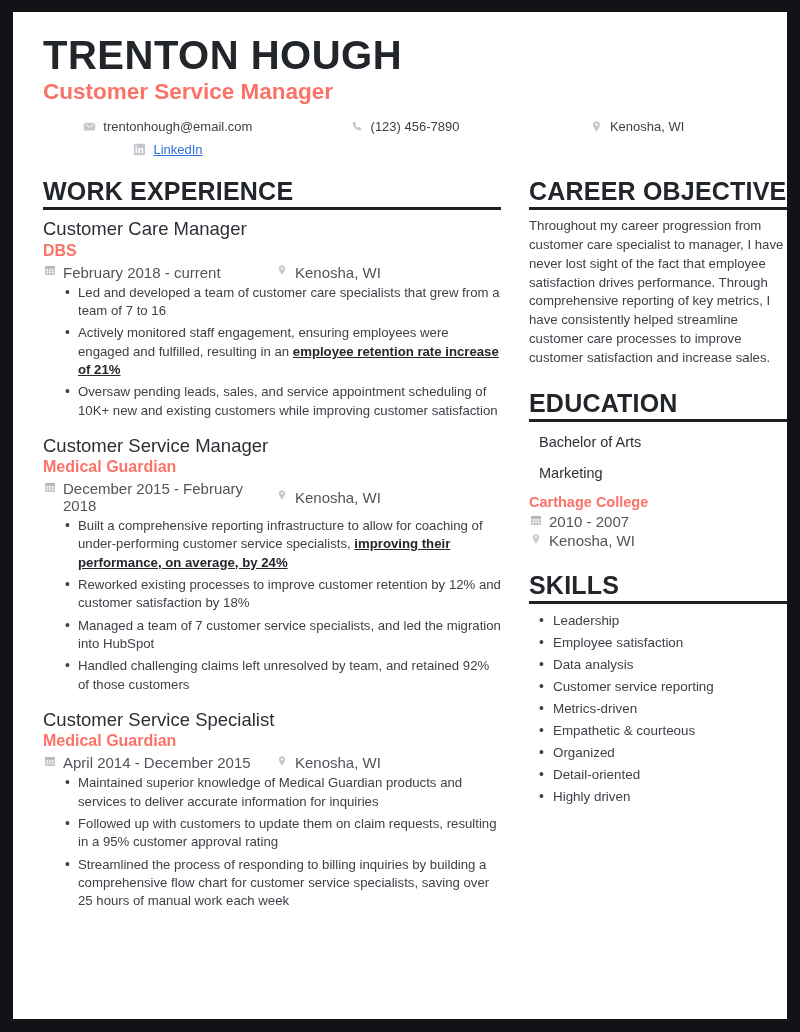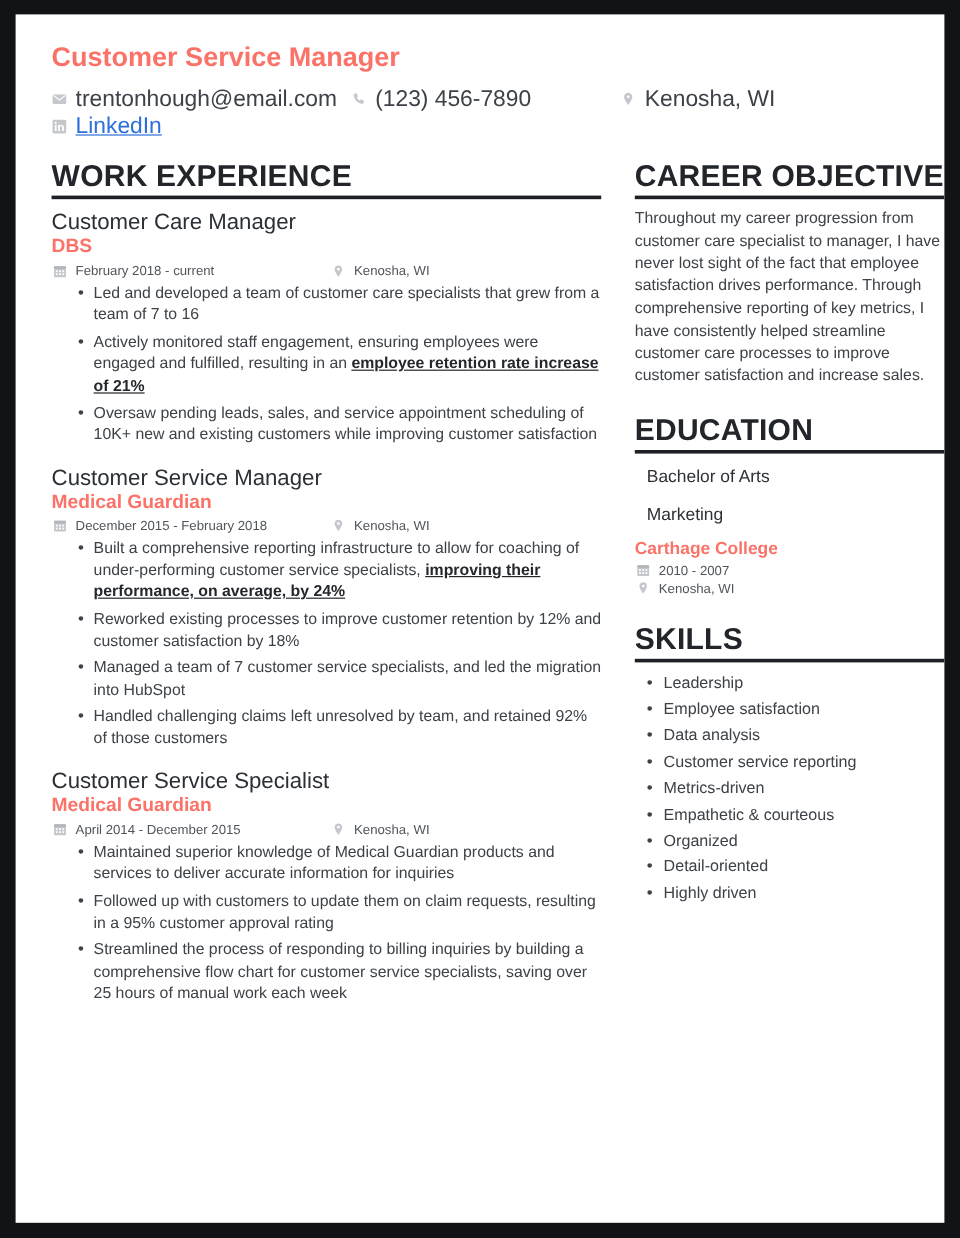--- a/index.html
+++ b/index.html
@@ -55,22 +55,23 @@
   }
   .contact-row {
     display: flex;
     align-items: center;
     height: 23px;
   }
   .contact-item {
     display: flex;
     align-items: center;
     gap: 7px;
-    font-size: 19px;
-    color: #3d4248;
+    font-size: 13px;
+    color: #3d4248;
+    justify-content: center;
   }
   .contact-item.c-email { width: 250px; }
   .contact-item.c-phone { width: 225px; }
   .contact-item.c-loc   { width: 240px; }
   .contact-item.c-link  { width: 250px; }
   .contact-item a {
     color: #2d6fdb;
     text-decoration: underline;
   }
   .ico {
@@ -126,23 +127,23 @@
     margin: 0 0 4px 0;
   }
   .job-meta {
     display: flex;
     align-items: center;
     margin-bottom: 3px;
   }
   .job-meta .meta-date { width: 232px; }
   .meta-item {
     display: flex;
-    align-items: flex-end;
+    align-items: flex-start;
     gap: 7px;
-    font-size: 11px;
+    font-size: 15px;
     color: #50555b;
   }
   ul.bullets {
     list-style: none;
     margin: 0;
     padding: 0 0 0 22px;
   }
   ul.bullets li {
     position: relative;
     font-size: 13.2px;
@@ -209,20 +210,21 @@
     color: #3d4248;
   }
 </style>
 </head>
 <body>
 
 <div class="page-frame">
   <div class="resume">
 
     <div>
+      <h1 class="name">TRENTON HOUGH</h1>
       <div class="job-title">Customer Service Manager</div>
 
       <div class="contact-grid">
         <div class="contact-row">
           <div class="contact-item c-email">
             <span class="ico">
               <svg width="13" height="13" viewBox="0 0 16 16" fill="none">
                 <rect x="1" y="3.5" width="14" height="9.5" rx="1.2" fill="#c4c7cb"></rect>
                 <path d="M1.8 4.3 L8 9 L14.2 4.3" stroke="#ffffff" stroke-width="1.1" fill="none"></path>
               </svg>

